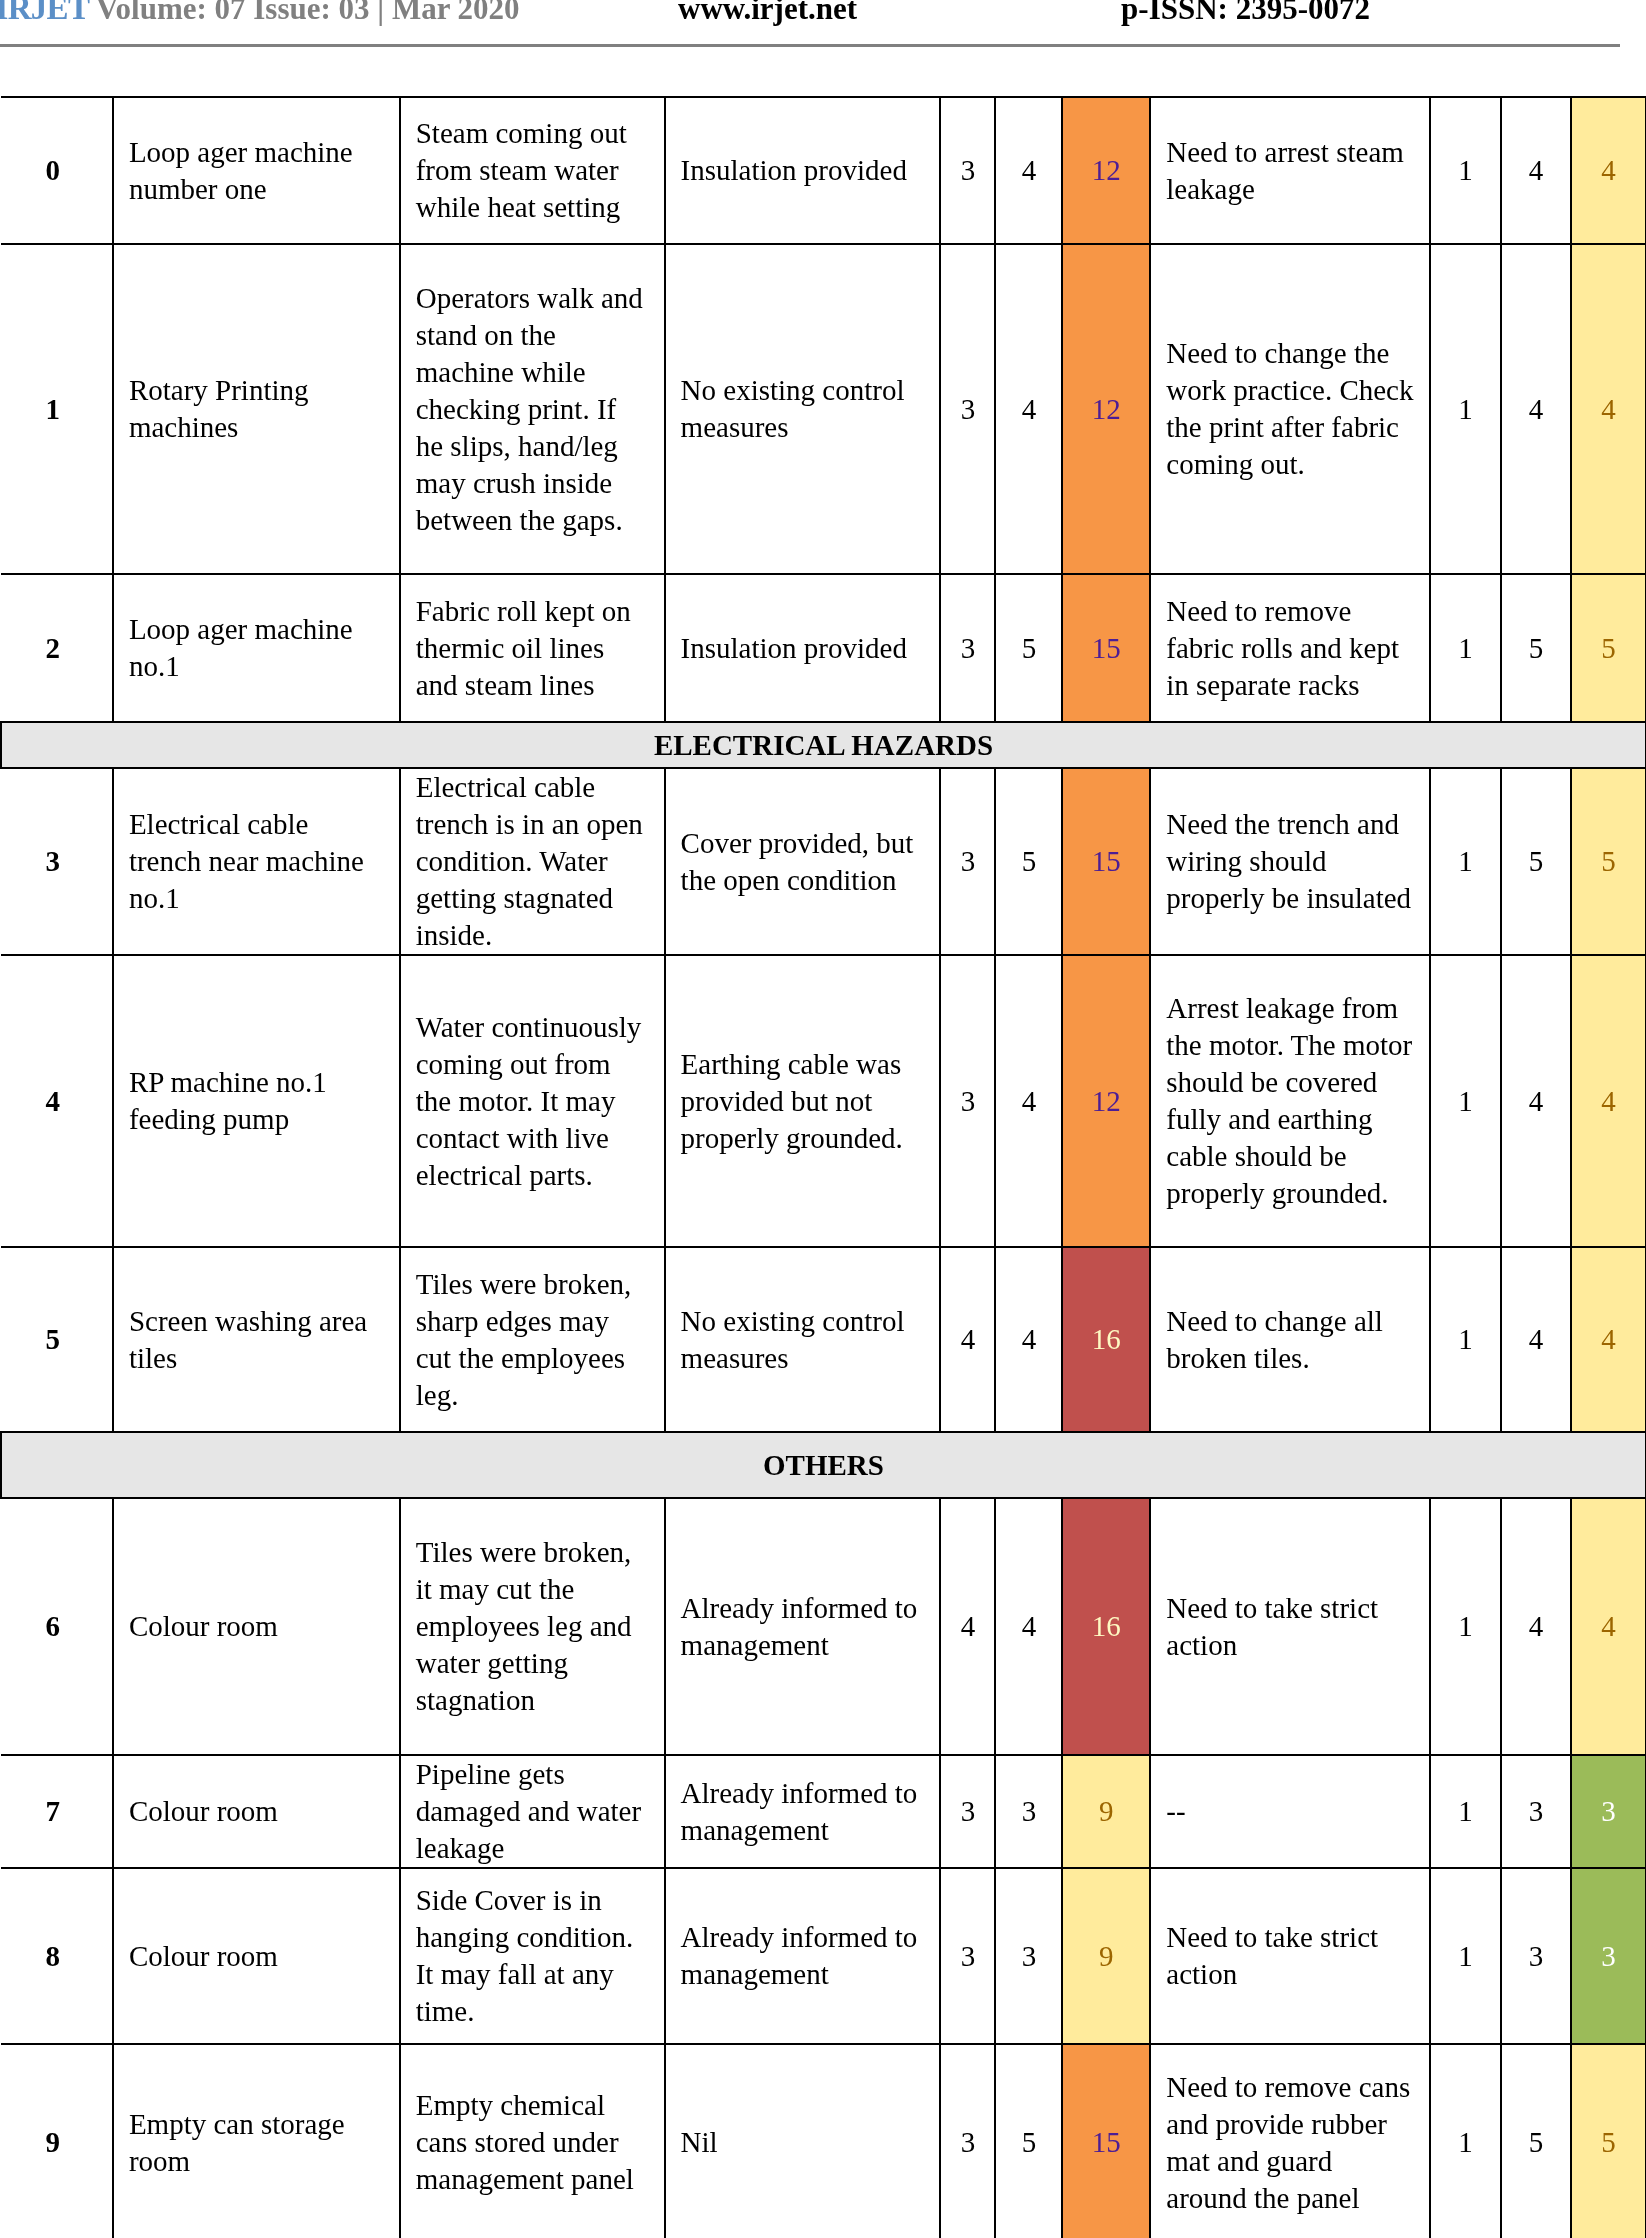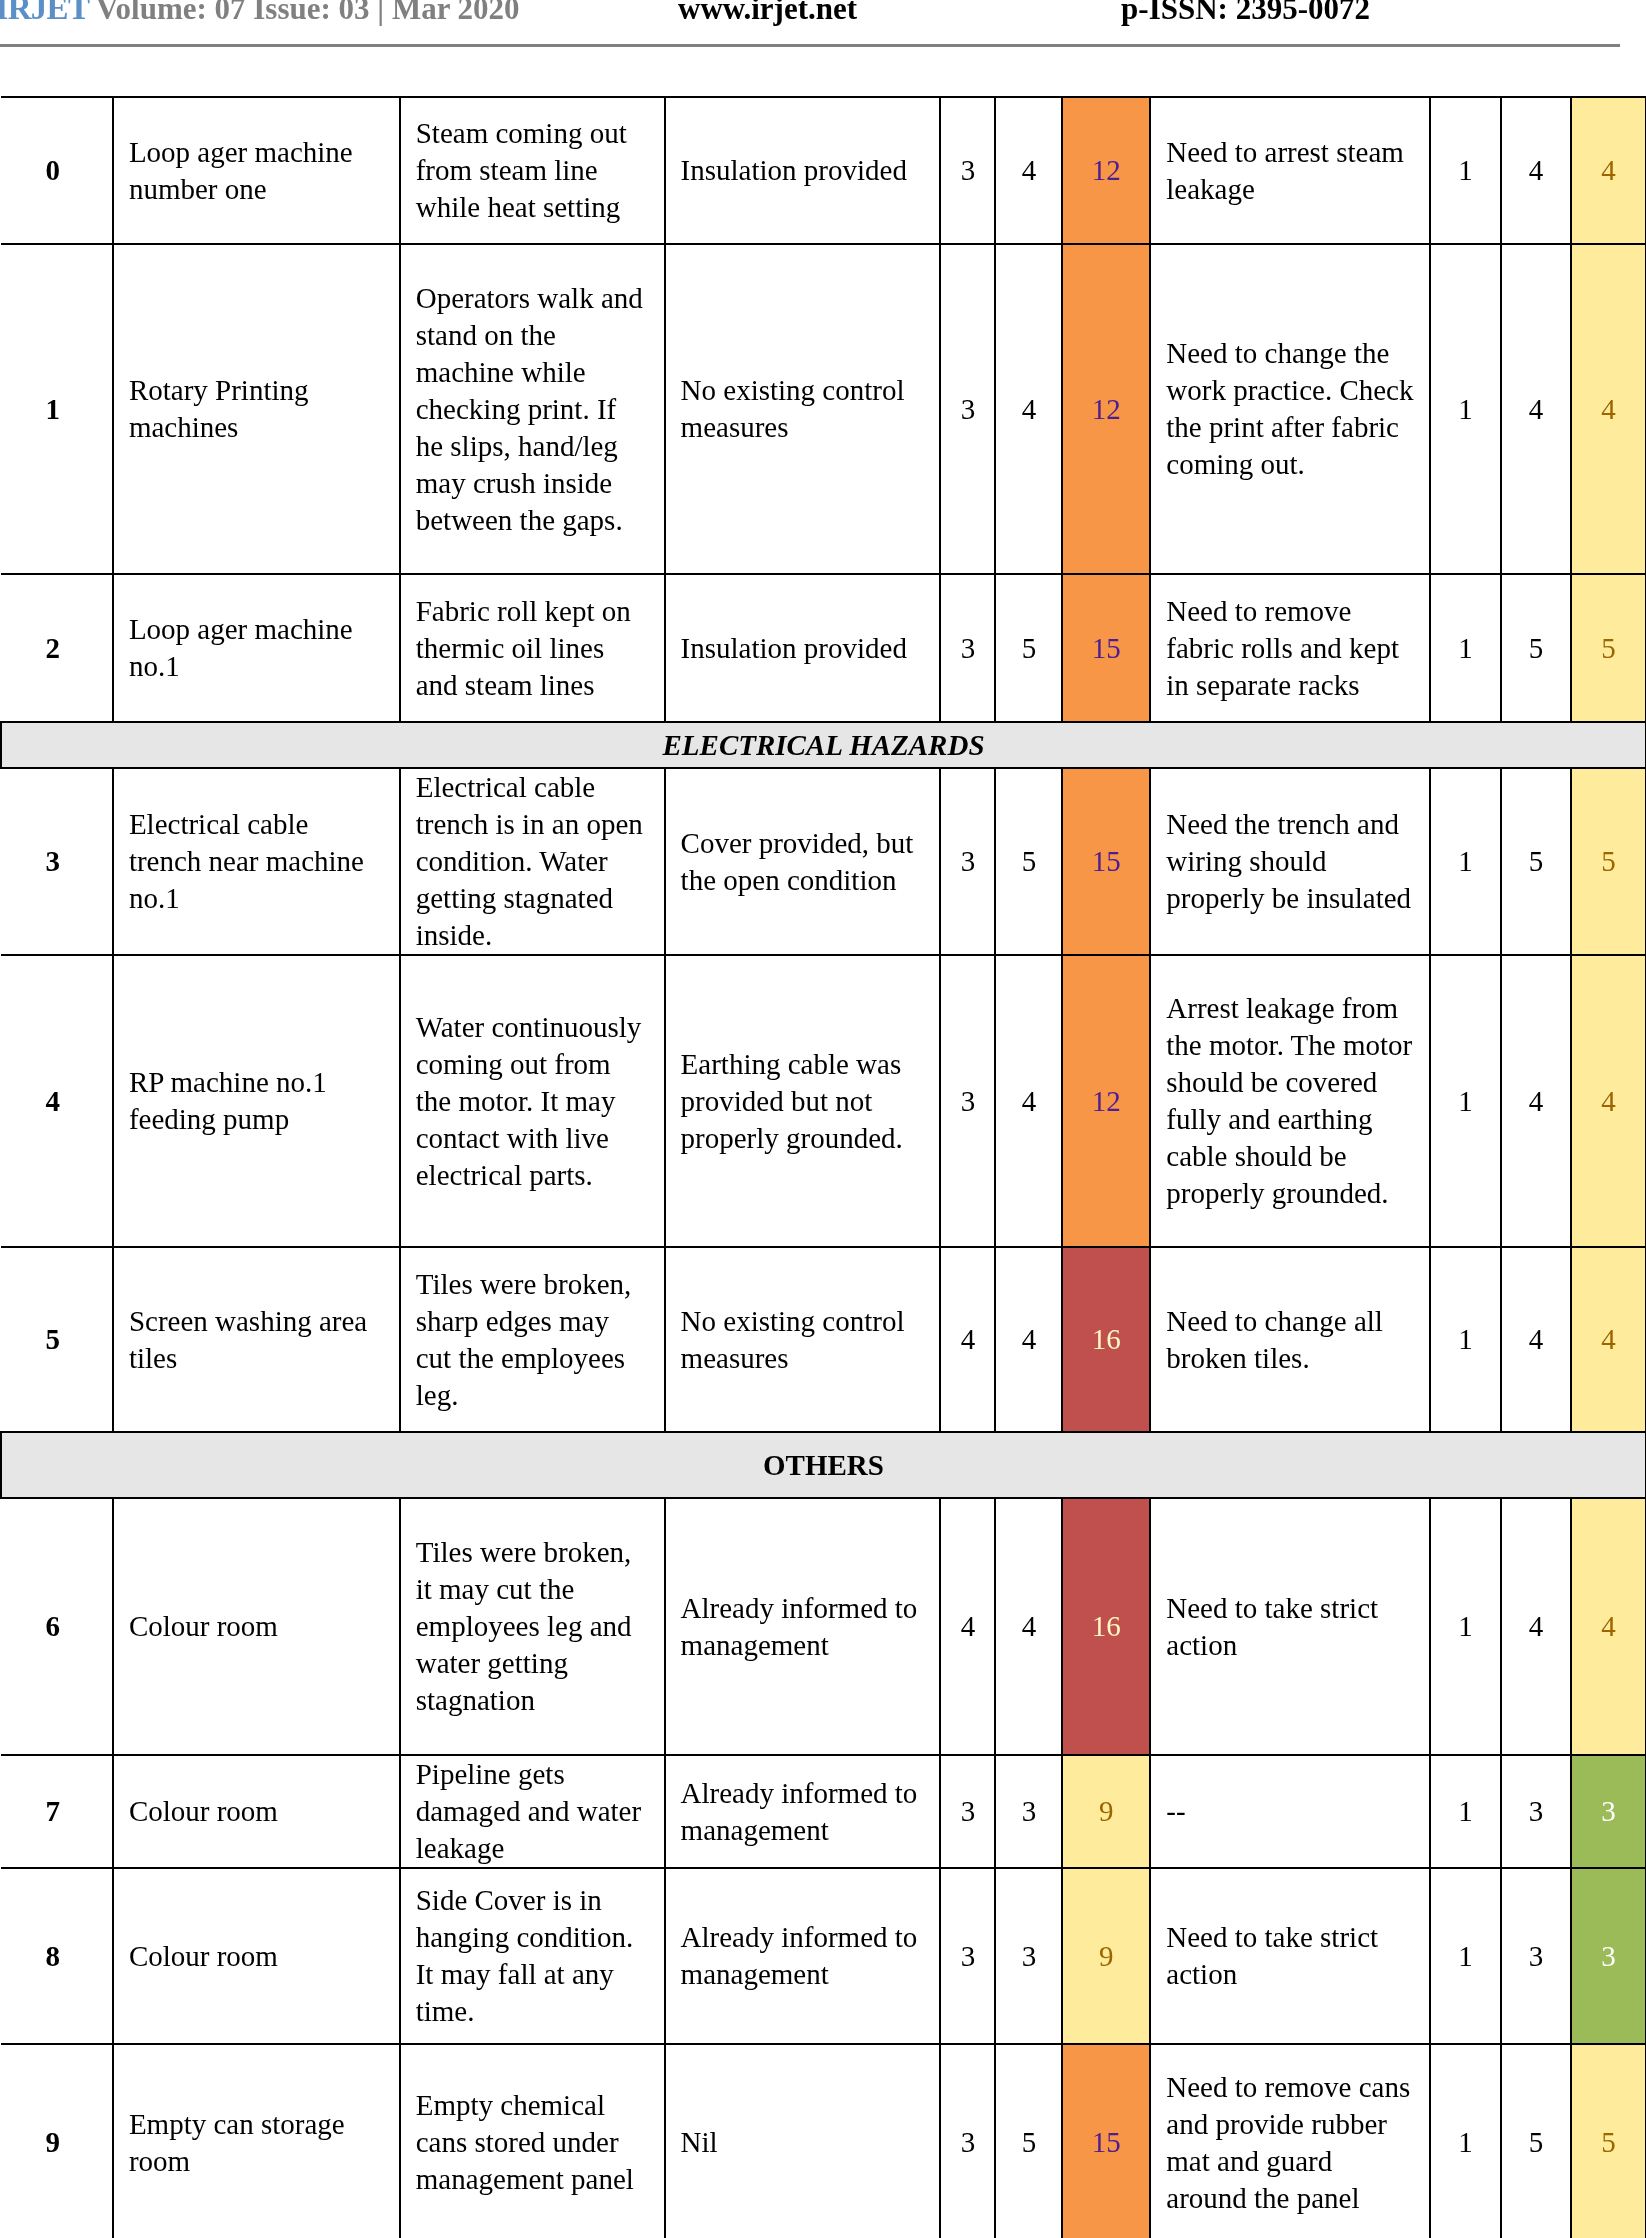--- a/index.html
+++ b/index.html
@@ -49,21 +49,21 @@
       <col style="width:88px">
       <col style="width:280px">
     <col style="width:71px">
       <col style="width:70px">
       <col style="width:75px">
   </colgroup>
   <tbody id="tbody">
       <tr style="height: 147px;">
         <td class="num sno">0</td>
         <td>Loop ager machine number one</td>
-        <td>Steam coming out from steam line while heat setting</td>
+        <td>Steam coming out from steam water while heat setting</td>
         <td>Insulation provided</td>
         <td class="num">3</td>
         <td class="num">4</td>
         <td class="num c-orange">12</td>
         <td>Need to arrest steam leakage</td>
         <td class="num">1</td>
         <td class="num">4</td>
         <td class="num c-yellow">4</td>
       </tr>
       <tr style="height: 330px;">
@@ -85,21 +85,21 @@
         <td>Fabric roll kept on thermic oil lines and steam lines</td>
         <td>Insulation provided</td>
         <td class="num">3</td>
         <td class="num">5</td>
         <td class="num c-orange">15</td>
         <td>Need to remove fabric rolls and kept in separate racks</td>
         <td class="num">1</td>
         <td class="num">5</td>
         <td class="num c-yellow">5</td>
       </tr>
-      <tr class="sec" style="height: 46px; font-style: italic;">
+      <tr class="sec" style="height: 46px;">
         <td colspan="11">ELECTRICAL HAZARDS</td>
       </tr>
       <tr style="height: 185px;">
         <td class="num sno">3</td>
         <td>Electrical cable trench near machine no.1</td>
         <td>Electrical cable trench is in an open condition. Water getting stagnated inside.</td>
         <td>Cover provided, but the open condition</td>
         <td class="num">3</td>
         <td class="num">5</td>
         <td class="num c-orange">15</td>

